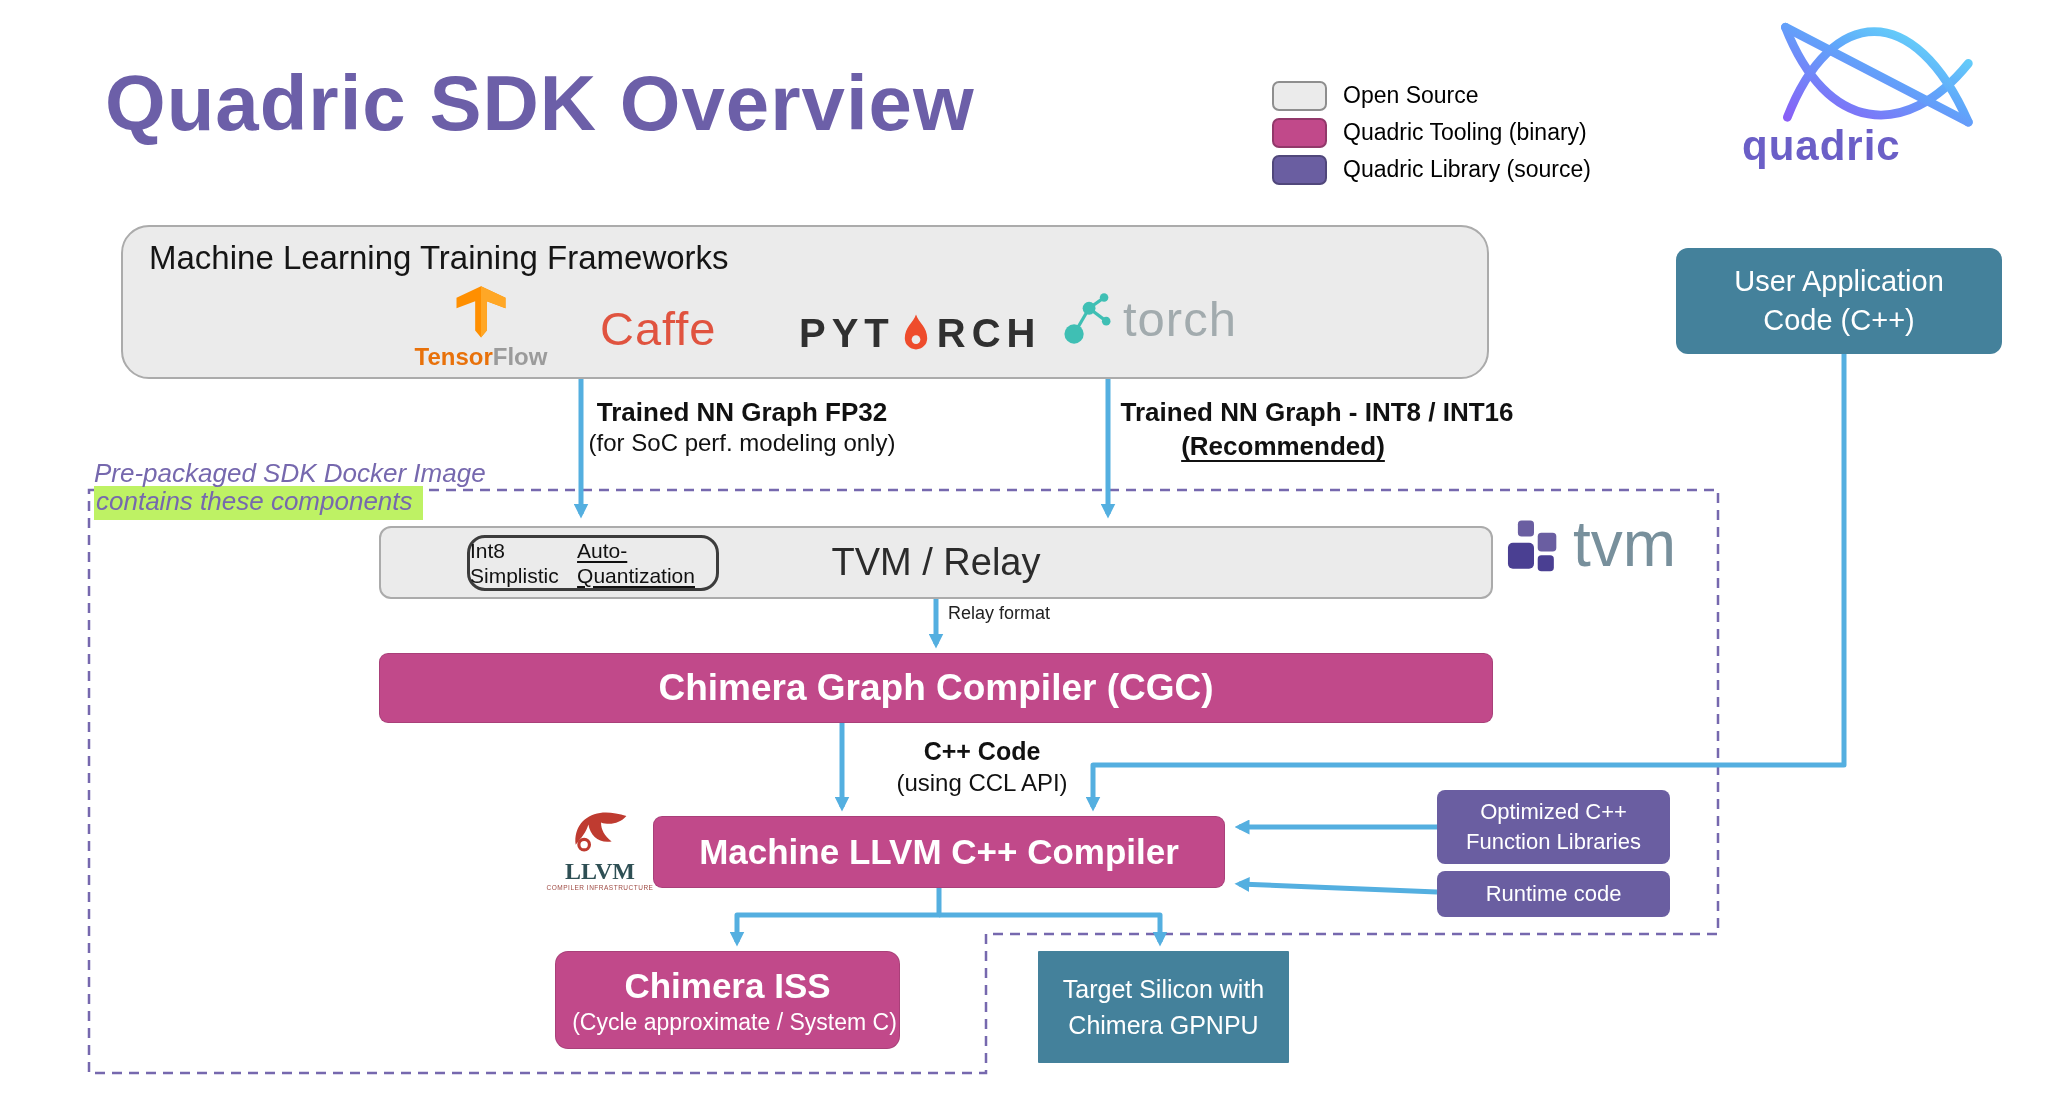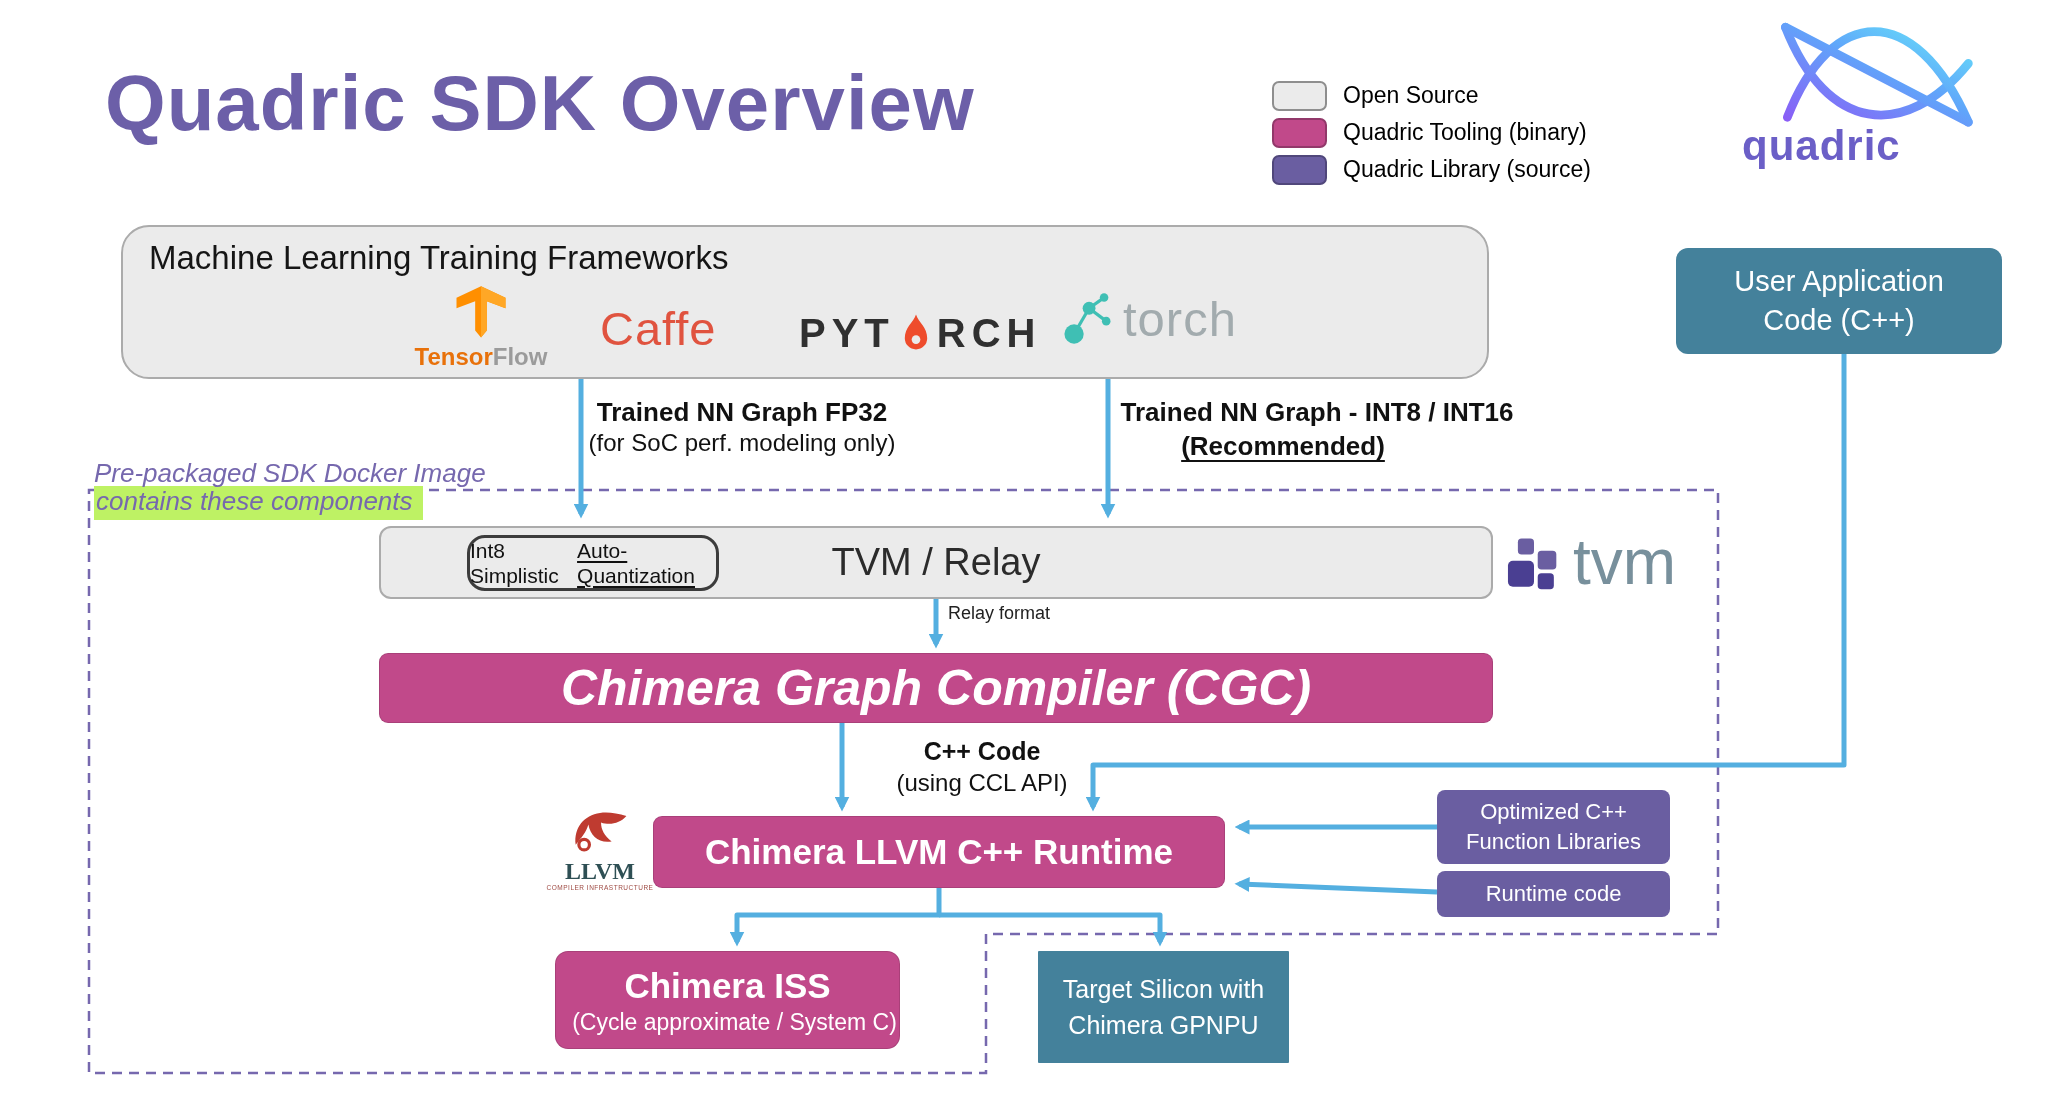--- a/index.html
+++ b/index.html
@@ -61,29 +61,29 @@
 
   
   #tvm-box { left:379px; top:526px; width:1114px; height:73px; background:#EBEBEB;
              border:2px solid #ABABAB; border-radius:12px; }
   #quant-box { position:absolute; left:86px; top:7px; width:252px; height:56px; border:3px solid #3C3C3C;
                border-radius:18px; display:flex; align-items:center; justify-content:center;
                font-size:21px; color:#111; line-height:1.2; }
   #quant-line2 { text-decoration:underline; text-underline-offset:3px; }
   #tvm-label { position:absolute; inset:0; display:flex; align-items:center; justify-content:center;
                font-size:38px; color:#2B2B2B; }
-  #tvm-logo { left:1503px; top:529px; display:flex; align-items:center; }
+  #tvm-logo { left:1503px; top:511px; display:flex; align-items:center; }
   #tvm-logo-text { font-size:64px; color:#78909C; margin-left:8px; line-height:1; }
 
   #relay-label { left:948px; top:603px; font-size:18px; color:#222; }
 
   
   .pink { background:#C1498A; border:1px solid rgba(0,0,0,0.12); color:#fff; }
   #cgc-box { left:379px; top:653px; width:1114px; height:70px; border-radius:9px;
-             display:flex; align-items:center; justify-content:center; font-size:50px; font-weight:700;font-style:italic; }
+             display:flex; align-items:center; justify-content:center; font-size:37px; font-weight:700; }
 
   #cpp-1 { left:982px; top:737px; font-size:25px; font-weight:700; color:#111; }
   #cpp-2 { left:982px; top:769px; font-size:24px; color:#111; }
 
   #llvm-logo { left:546px; top:808px; width:108px; display:flex; flex-direction:column; align-items:center; }
   #llvm-logo-text { font-family:"Liberation Serif", serif; font-size:24px; font-weight:700; color:#2E4F54; line-height:1; margin-top:1px; }
   #llvm-logo-sub  { font-size:6.5px; letter-spacing:0.5px; color:#9E4A43; line-height:1; margin-top:2px; }
 
   #llvm-box { left:653px; top:816px; width:572px; height:72px; border-radius:9px;
               display:flex; align-items:center; justify-content:center; font-size:35px; font-weight:700; }
@@ -225,21 +225,21 @@
 
   <div id="llvm-logo" class="abs layer1">
     <svg width="74" height="50" viewBox="0 0 70 46">
       <path d="M35,4 C20,6 10,18 12,34 C18,27 22,22 24,15 C26,26 34,33 46,31 C39,25 36,20 36,13 C44,16 54,14 60,7 C51,4 42,3 35,4 Z" fill="#BF3B30"></path>
       <circle cx="20" cy="34" r="5" fill="none" stroke="#BF3B30" stroke-width="3"></circle>
     </svg>
     <div id="llvm-logo-text">LLVM</div>
     <div id="llvm-logo-sub">COMPILER INFRASTRUCTURE</div>
   </div>
 
-  <div id="llvm-box" class="abs layer1 pink">Chimera LLVM C++ Runtime</div>
+  <div id="llvm-box" class="abs layer1 pink">Machine LLVM C++ Compiler</div>
 
   <div id="opt-box" class="abs layer1 purplebox">
     <div>Optimized C++</div>
     <div>Function Libraries</div>
   </div>
   <div id="runtime-box" class="abs layer1 purplebox">
     <div>Runtime code</div>
   </div>
 
   <div id="iss-box" class="abs layer1 pink">

